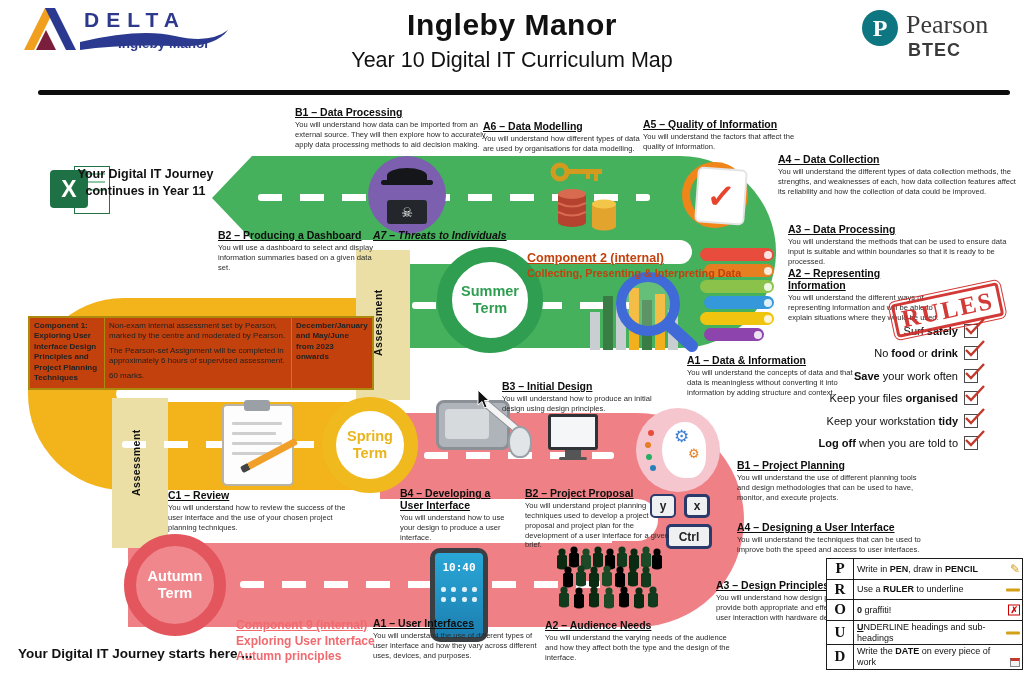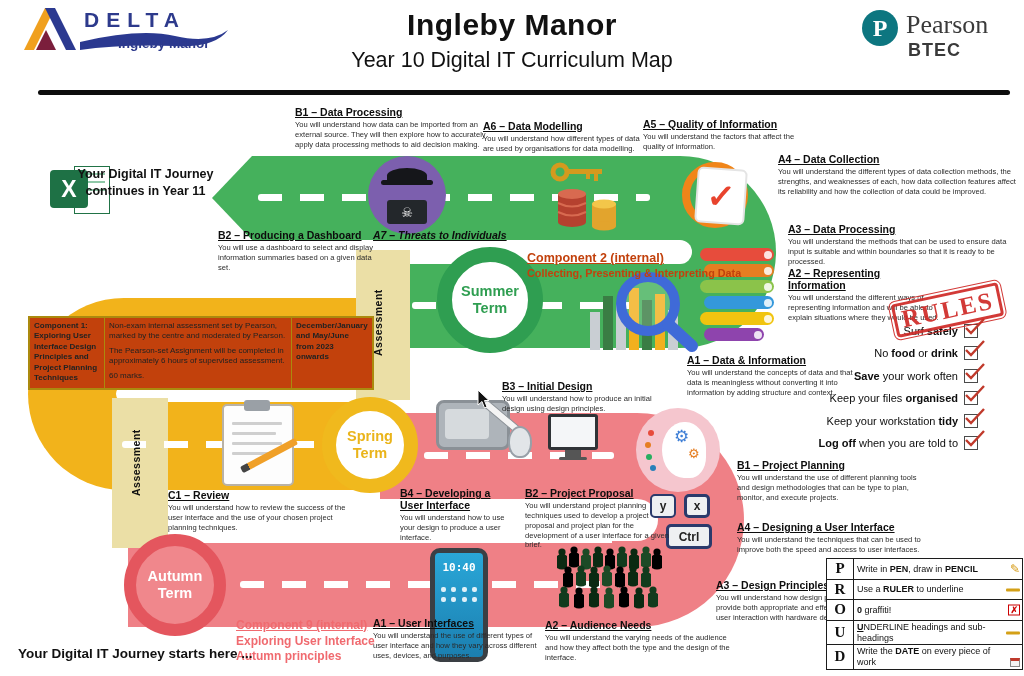--- a/index.html
+++ b/index.html
@@ -125,21 +125,21 @@
   .monitor-s{width:100%;height:100%;background:#f4f6f8;}
   .monitor-st{position:absolute;left:17px;top:36px;width:16px;height:7px;background:#555;}
   .monitor-bs{position:absolute;left:11px;top:43px;width:28px;height:3px;background:#555;border-radius:2px;}
   .head-c{position:relative;width:84px;height:84px;border-radius:50%;background:#f5c6ce;overflow:hidden;}
   .head-b{position:absolute;left:26px;top:14px;width:44px;height:56px;background:#fff;border-radius:52% 48% 38% 52%;}
   .gear1{position:absolute;left:38px;top:18px;color:#3f7fd6;font-size:17px;}
   .gear2{position:absolute;left:52px;top:38px;color:#e67e22;font-size:13px;}
   .head-dots span{position:absolute;width:6px;height:6px;border-radius:50%;}
   .keycap{position:absolute;background:#eef0f2;border:3px solid #2b3a6b;border-radius:5px;box-sizing:border-box;
     display:flex;align-items:center;justify-content:center;font-weight:bold;font-size:12px;color:#222;}
-  .phone-b{position:relative;width:58px;height:114px;background:#3a3f44;border-radius:10px;padding:5px;box-sizing:border-box;}
+  .phone-b{position:relative;width:58px;height:94px;background:#3a3f44;border-radius:10px;padding:5px;box-sizing:border-box;}
   .phone-s{width:100%;height:100%;border-radius:4px;background:linear-gradient(180deg,#2aa7d8,#1b7fb0);position:relative;}
   .phone-t{position:absolute;left:0;right:0;top:8px;text-align:center;color:#fff;font-family:"DejaVu Sans Mono",monospace;font-size:11px;font-weight:bold;}
   .phone-dots{position:absolute;left:6px;top:34px;width:36px;display:grid;grid-template-columns:repeat(4,1fr);gap:5px;}
   .phone-dots i{width:5px;height:5px;border-radius:2px;background:rgba(255,255,255,.85);}
 </style>
 </head>
 <body>
 
 <div class="stage">
 
@@ -411,21 +411,21 @@
   <div class="topic" style="left:687px;top:354px;width:172px;">
     <h4>A1 – Data &amp; Information</h4>
     <p>You will understand the concepts of data and that data is meaningless without converting it into information by adding structure and context.</p>
   </div>
   <div class="topic" style="left:502px;top:380px;width:170px;">
     <h4>B3 – Initial Design</h4>
     <p>You will understand how to produce an initial design using design principles.</p>
   </div>
   <div class="topic" style="left:737px;top:459px;width:185px;">
     <h4>B1 – Project Planning</h4>
-    <p>You will understand the use of different planning tools and design methodologies that can be type to plan, monitor, and execute projects.</p>
+    <p>You will understand the use of different planning tools and design methodologies that can be used to have, monitor, and execute projects.</p>
   </div>
   <div class="topic" style="left:737px;top:521px;width:210px;">
     <h4>A4 – Designing a User Interface</h4>
     <p>You will understand the techniques that can be used to improve both the speed and access to user interfaces.</p>
   </div>
   <div class="topic" style="left:168px;top:489px;width:182px;">
     <h4>C1 – Review</h4>
     <p>You will understand how to review the success of the user interface and the use of your chosen project planning techniques.</p>
   </div>
   <div class="topic" style="left:400px;top:487px;width:112px;">

